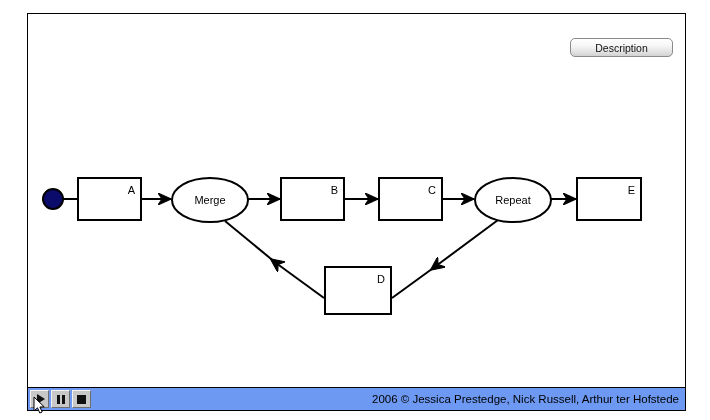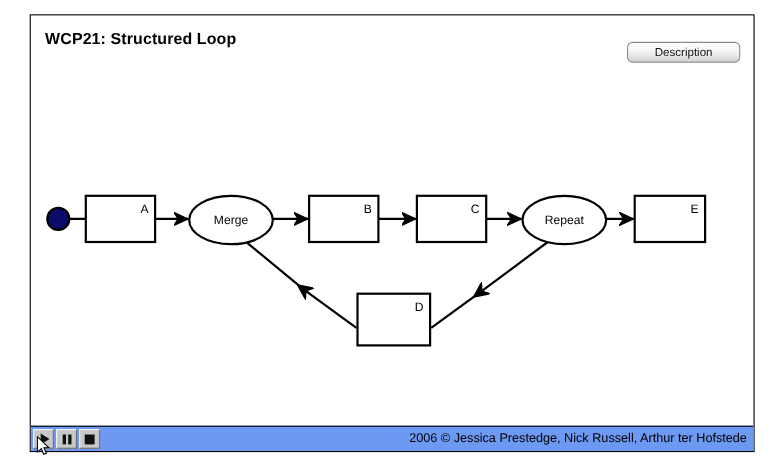--- a/index.html
+++ b/index.html
@@ -177,21 +177,20 @@
     pointer-events: none;
   }
 </style>
 </head>
 <body>
 
 <div id="app">
 
   <div class="panel">
 
-    <div class="page-title">WCP21: Structured Loop</div>
 
     <div class="desc-button">Description</div>
 
     <div class="canvas">
       <svg width="657" height="370" viewBox="0 0 657 370">
 
         <defs>
           <marker id="openArrow" markerWidth="14" markerHeight="12" refX="13" refY="6" orient="auto" markerUnits="userSpaceOnUse">
             <path d="M0,0 L13,6 L0,12 L4,6 Z" fill="#000000" stroke="#000000" stroke-width="1.1"></path>
           </marker>

